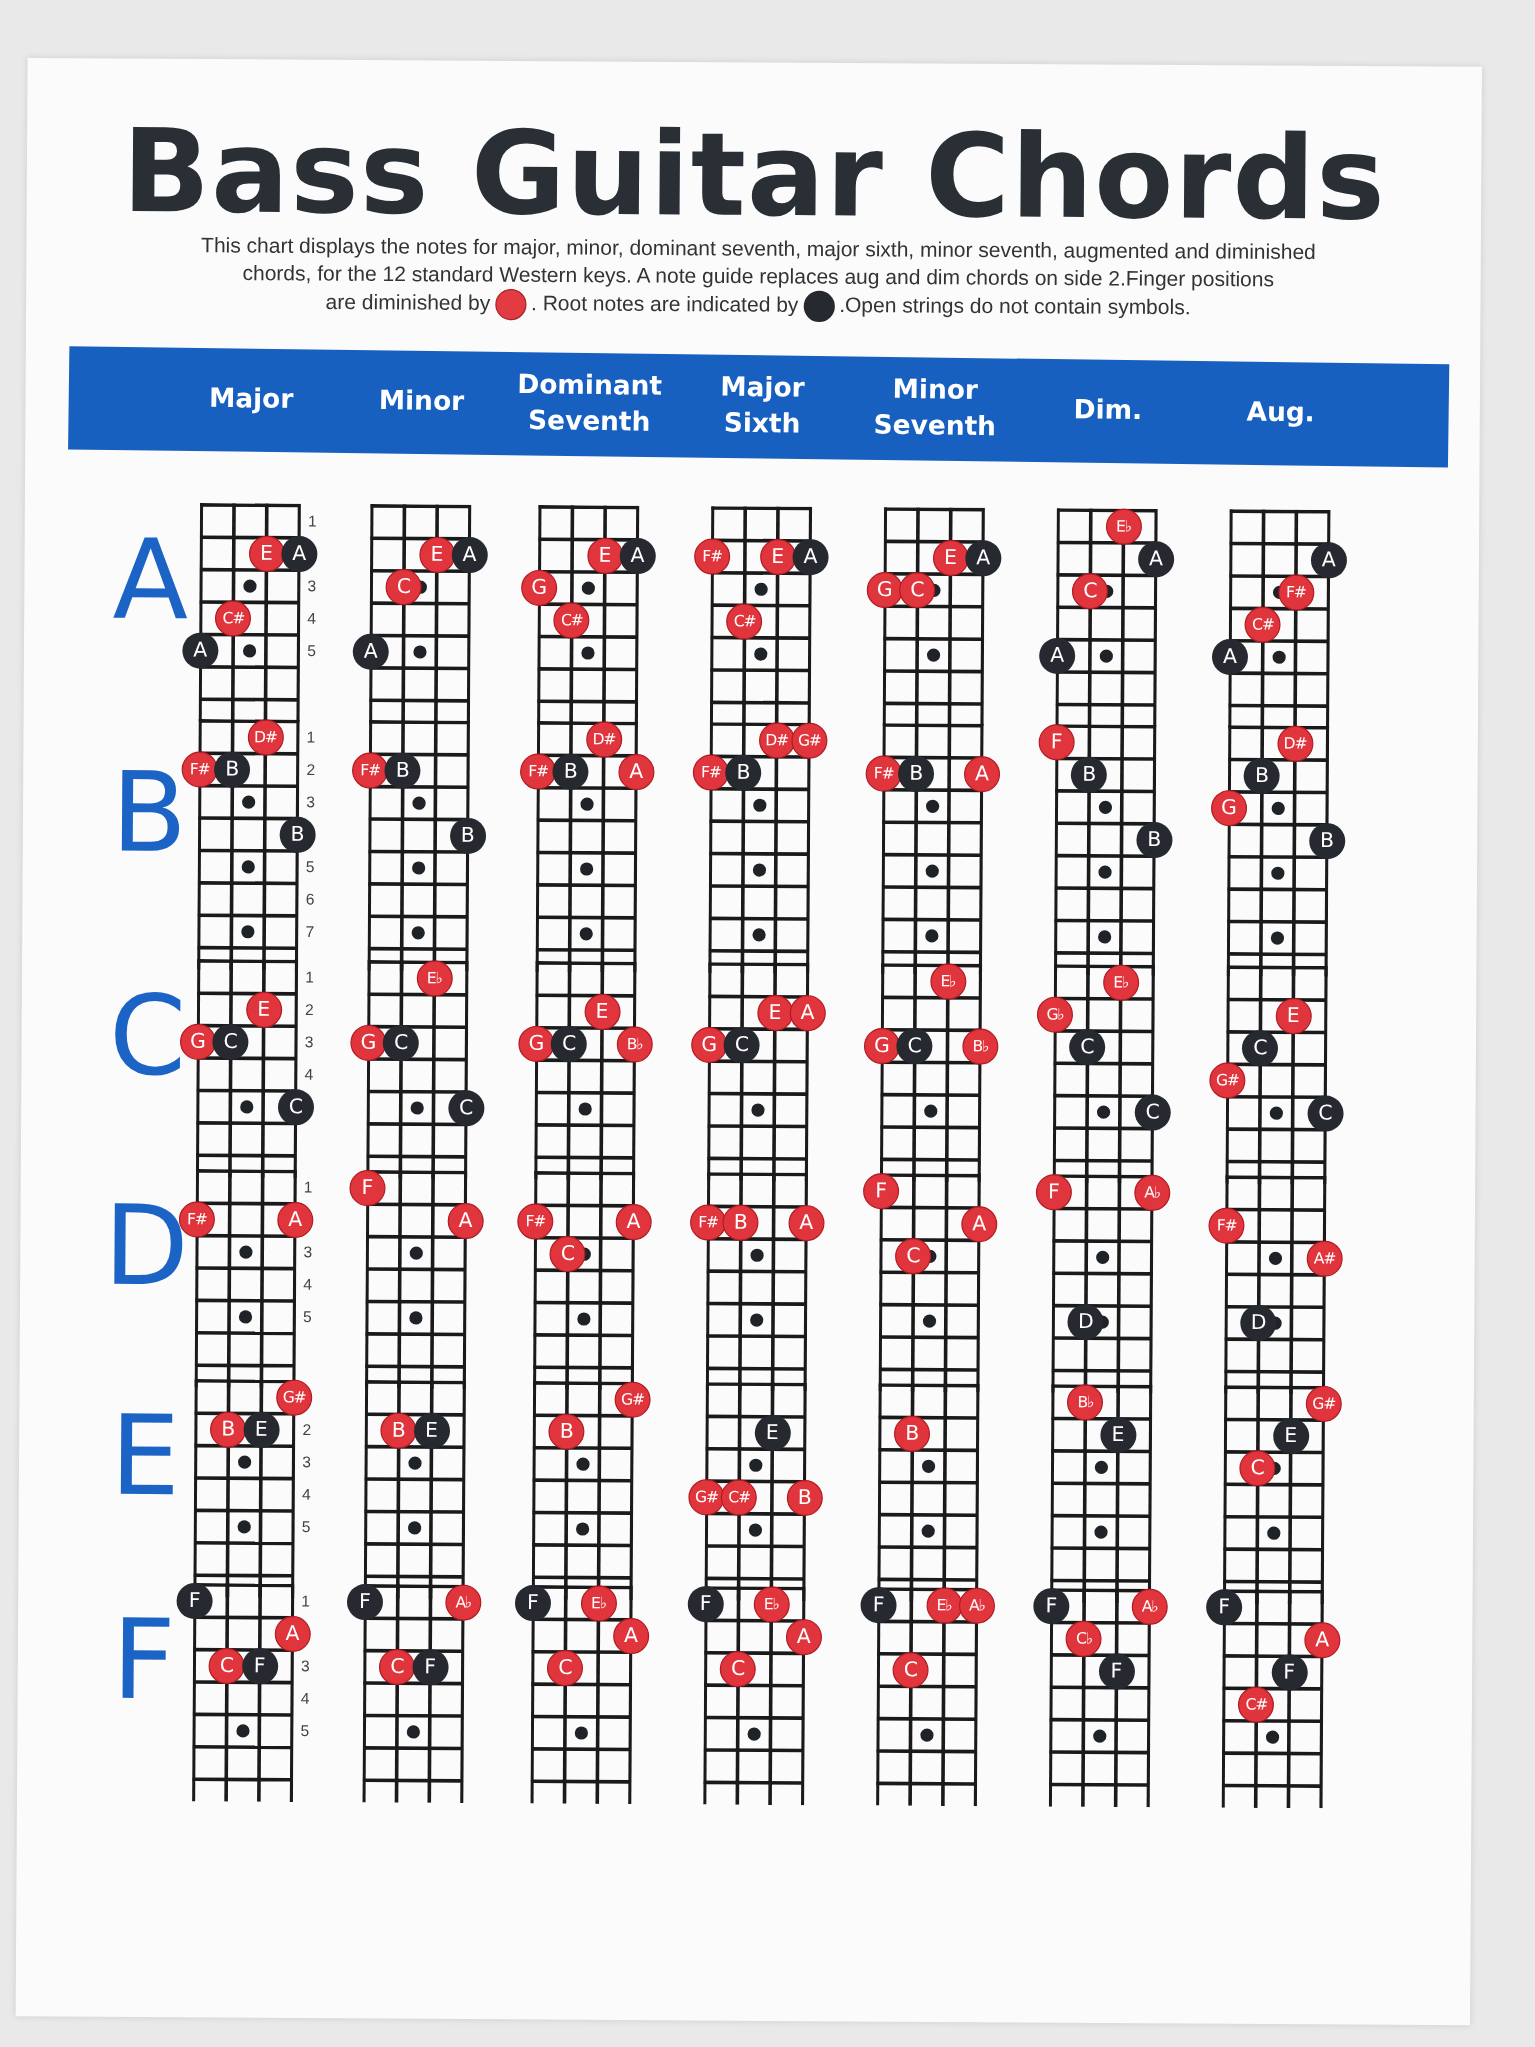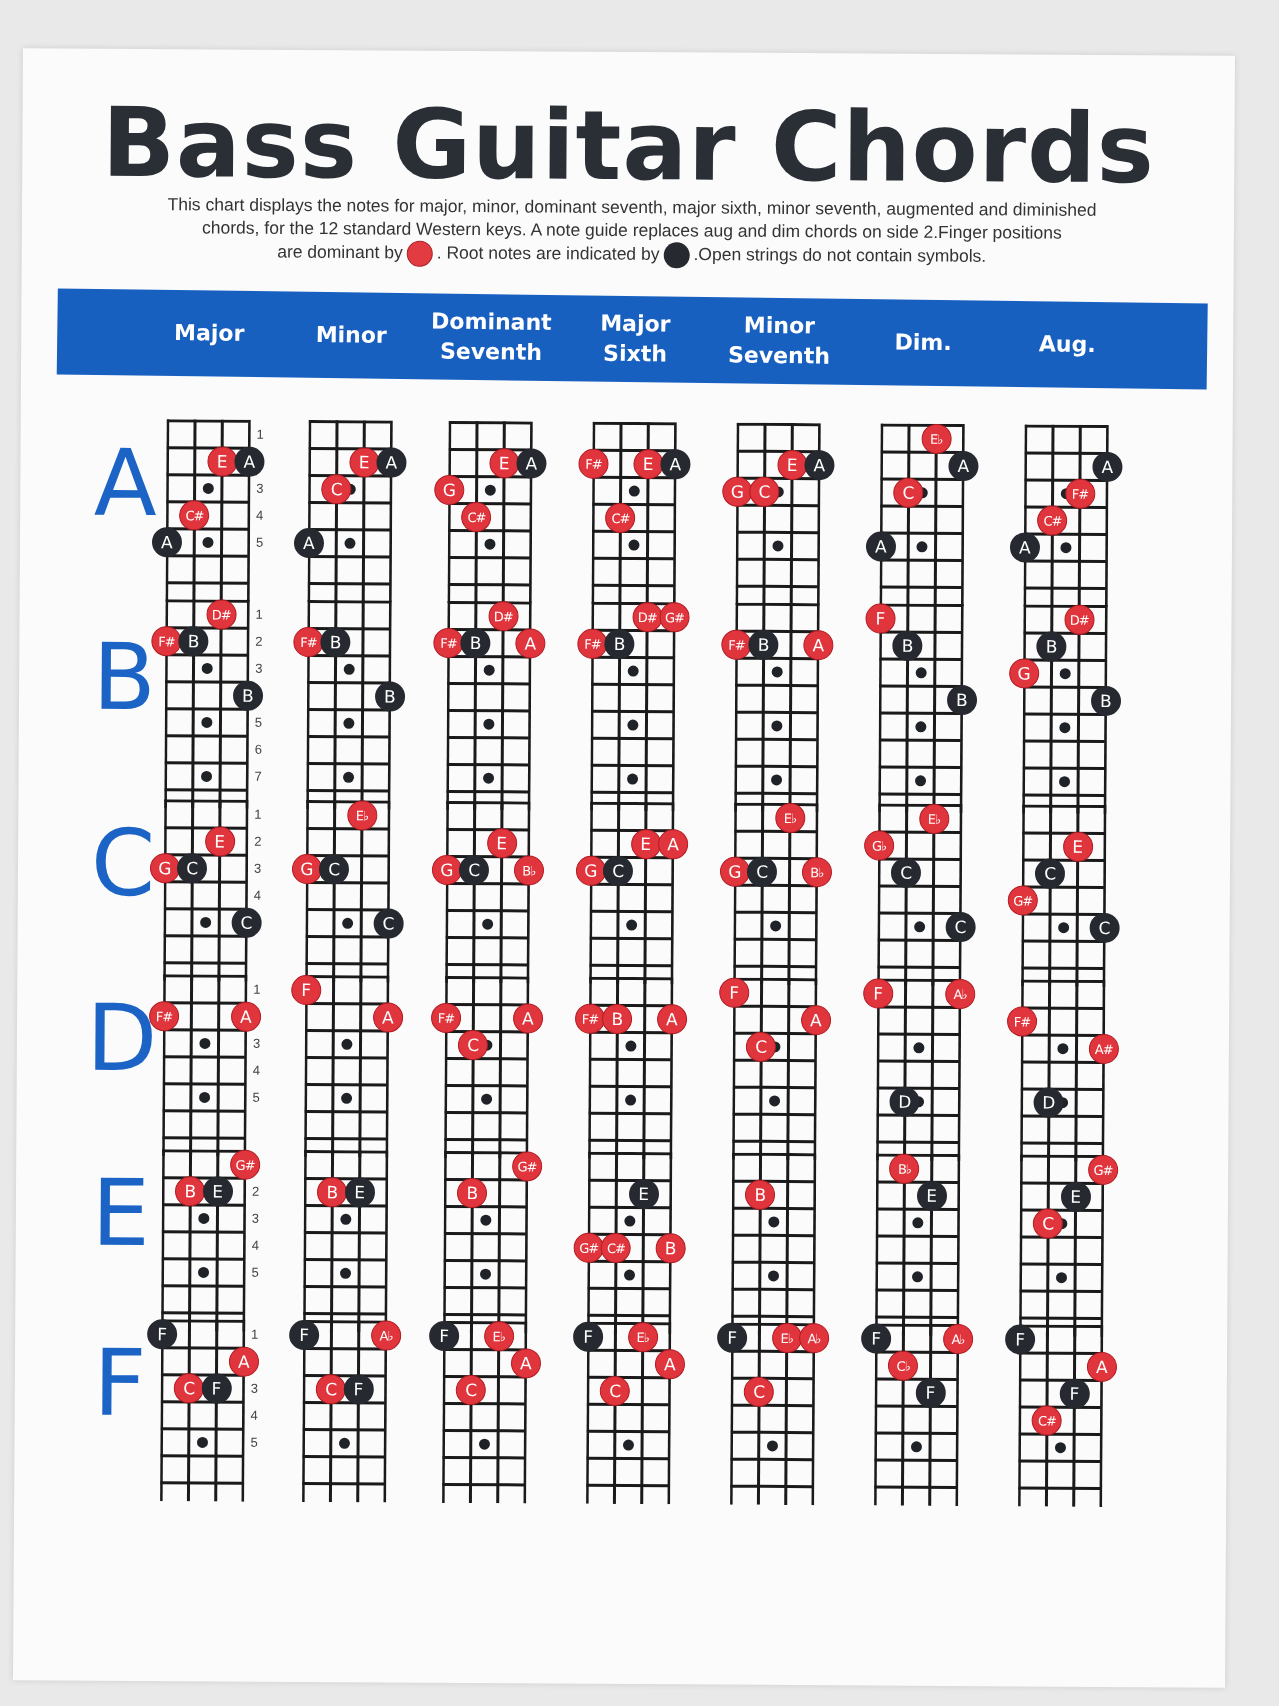--- a/index.html
+++ b/index.html
@@ -55,21 +55,21 @@
 </style>
 </head>
 <body>
 
 <div class="sheet">
   <div class="title">Bass Guitar Chords</div>
   <div class="desc">
     <div>This chart displays the notes for major, minor, dominant seventh, major sixth, minor seventh, augmented and diminished</div>
     <div>chords, for the 12 standard Western keys. A note guide replaces aug and dim chords on side 2.Finger positions</div>
     <div>
-      <span>are dominant by</span><span class="dot red"></span><span>. Root notes are indicated by</span><span class="dot black"></span><span>.Open strings do not contain symbols.</span>
+      <span>are diminished by</span><span class="dot red"></span><span>. Root notes are indicated by</span><span class="dot black"></span><span>.Open strings do not contain symbols.</span>
     </div>
   </div>
 
   <div class="header-bar" id="header-bar">
       <div class="col-head" style="left: 90px; width: 124px;">Major</div>
       <div class="col-head" style="left: 232px; width: 124px;">Minor</div>
       <div class="col-head" style="left: 372px; width: 124px;">Dominant
 Seventh</div>
       <div class="col-head" style="left: 516px; width: 124px;">Major
 Sixth</div>

